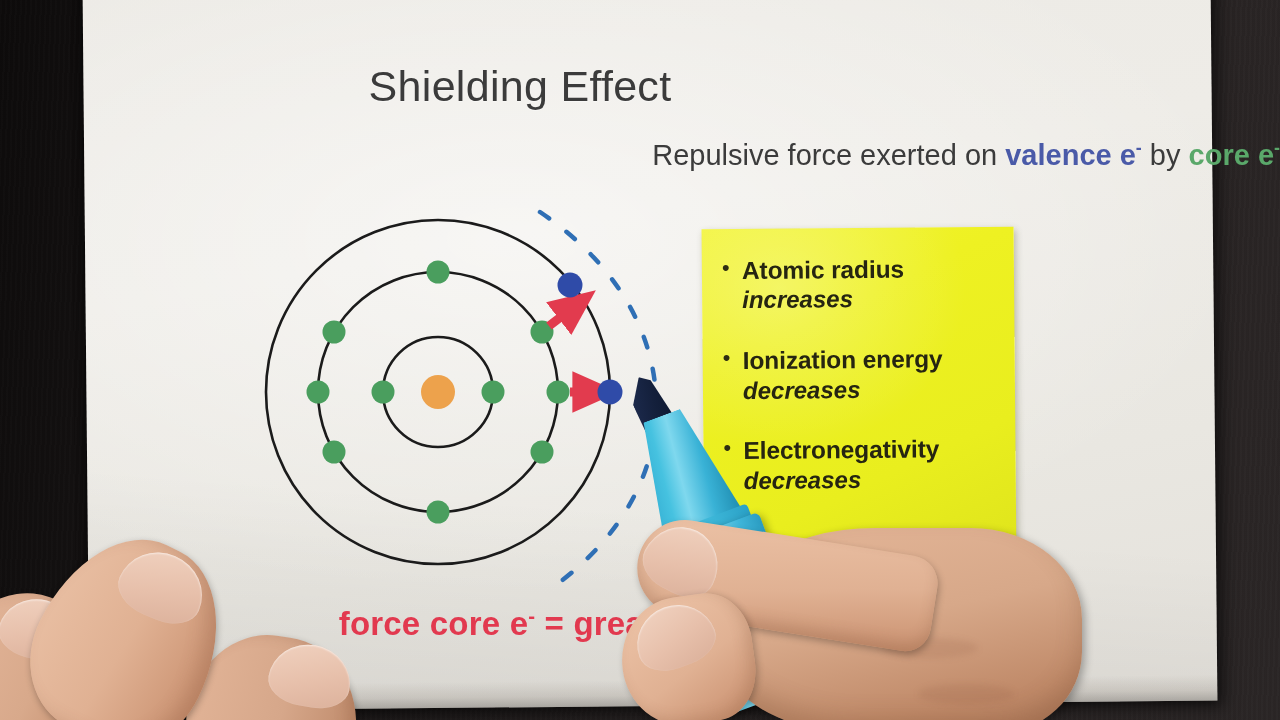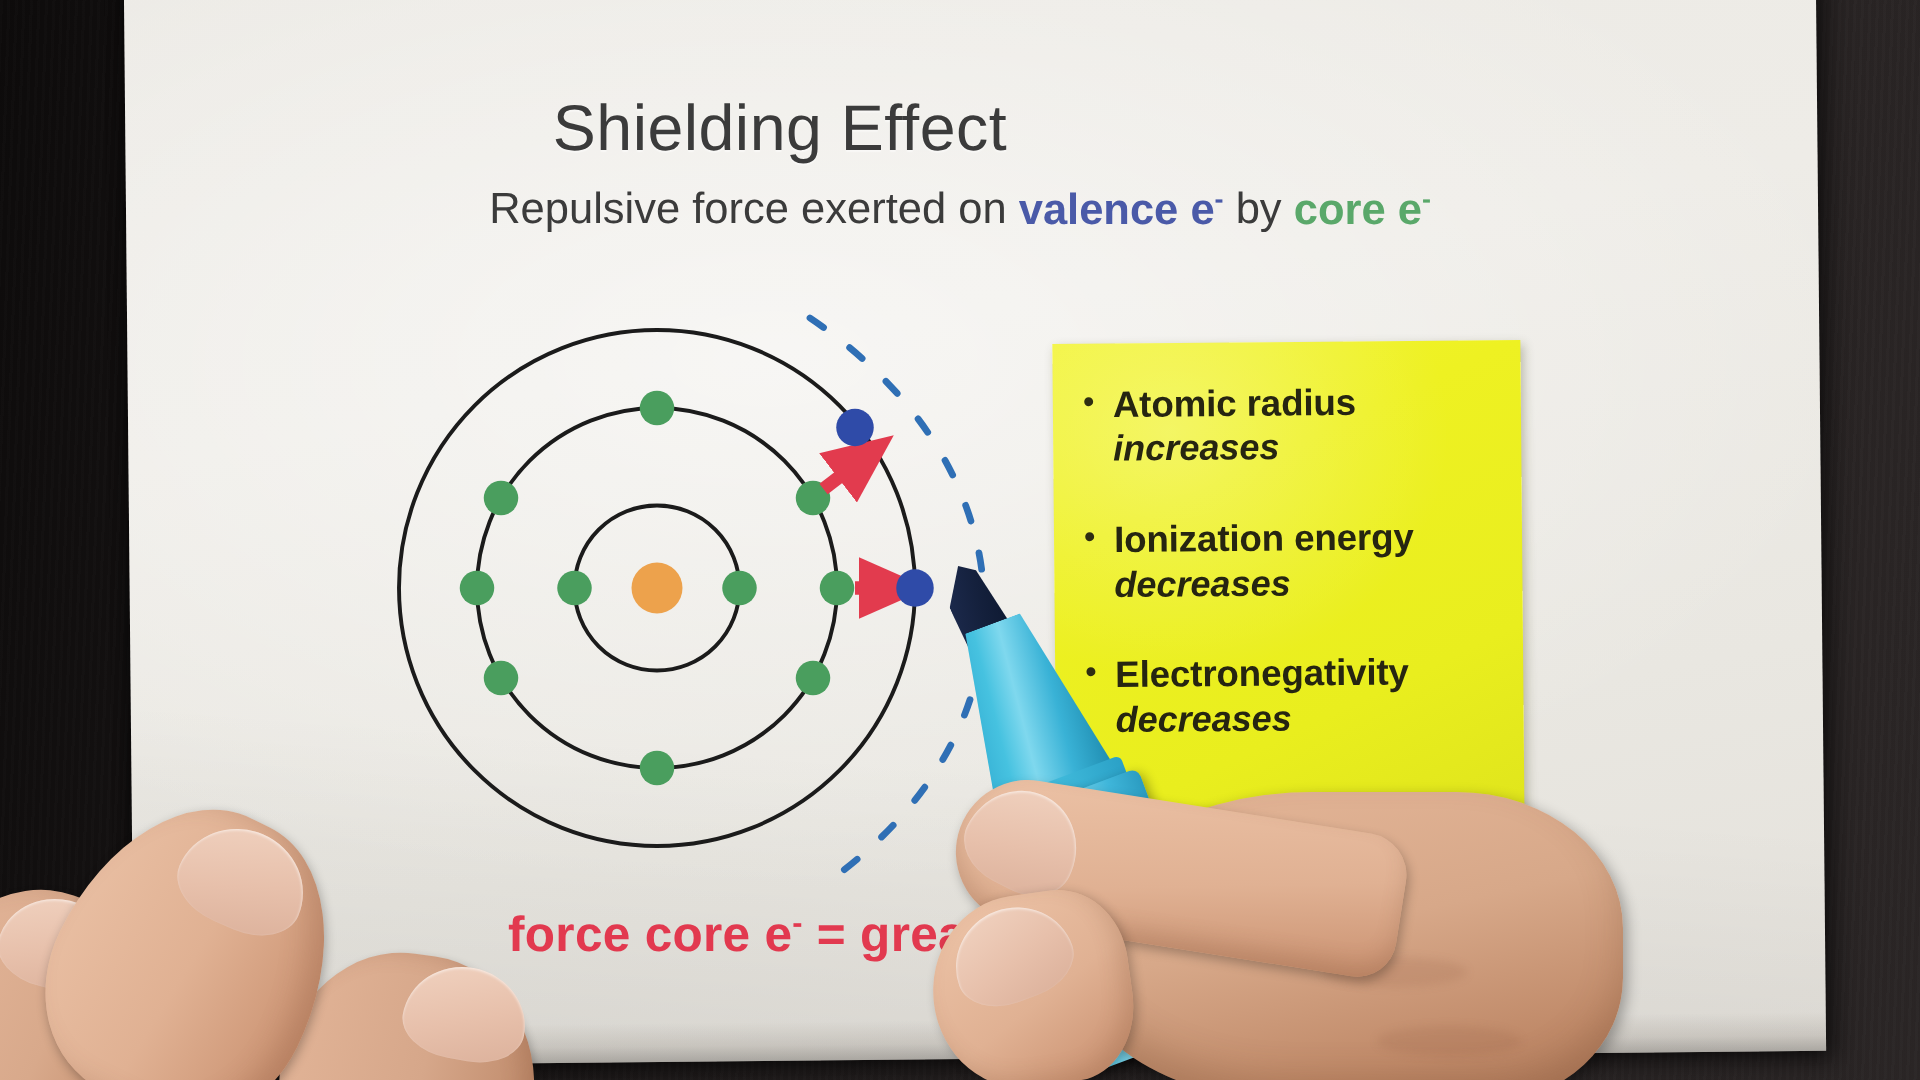--- a/index.html
+++ b/index.html
@@ -33,21 +33,21 @@
     background:linear-gradient(180deg, rgba(0,0,0,0) 0%, rgba(120,110,100,.18) 60%, rgba(60,55,50,.30) 100%);
   }
 
   
   .title{
     position:absolute;left:0;top:62px;width:1040px;text-align:center;
     font-size:43px;color:#3b3b3b;letter-spacing:.3px;font-weight:400;
     text-shadow:0 1px 1px rgba(255,255,255,.5);
   }
   .subtitle{
-    position:absolute;left:0;top:122px;width:1280px;text-align:center;
+    position:absolute;left:0;top:138px;width:1280px;text-align:right;
     font-size:29px;color:#3b3b3b;font-weight:400;white-space:nowrap;
   }
   .subtitle .b{font-weight:700;}
   .sup{font-size:.62em;vertical-align:super;font-weight:700;}
 
   
   .atom{position:absolute;left:248px;top:200px;width:396px;height:396px;}
   .atom svg{display:block;overflow:visible;}
 
   

